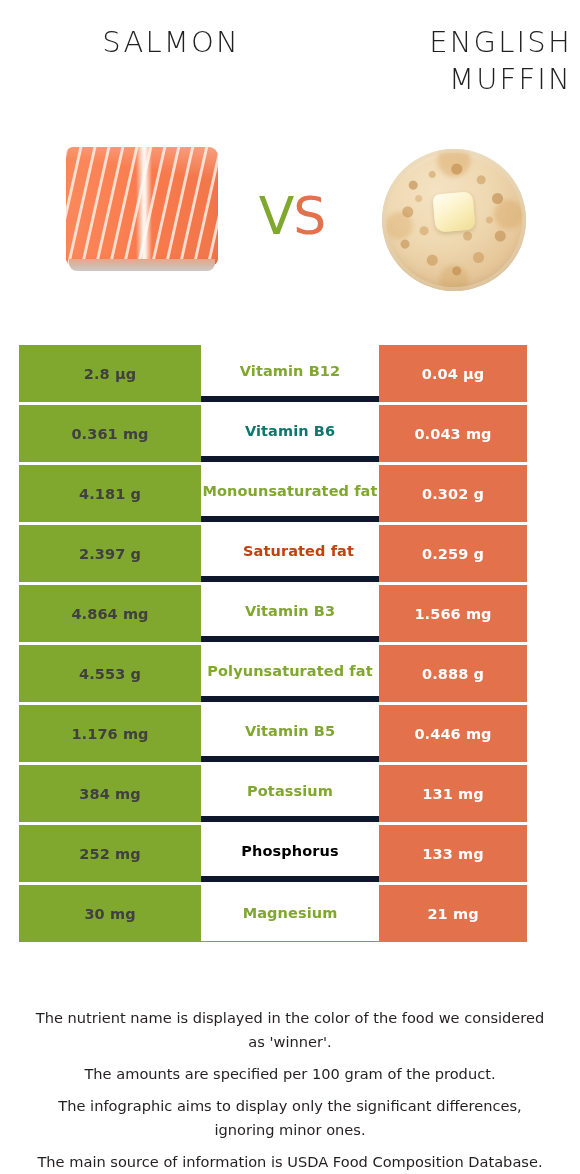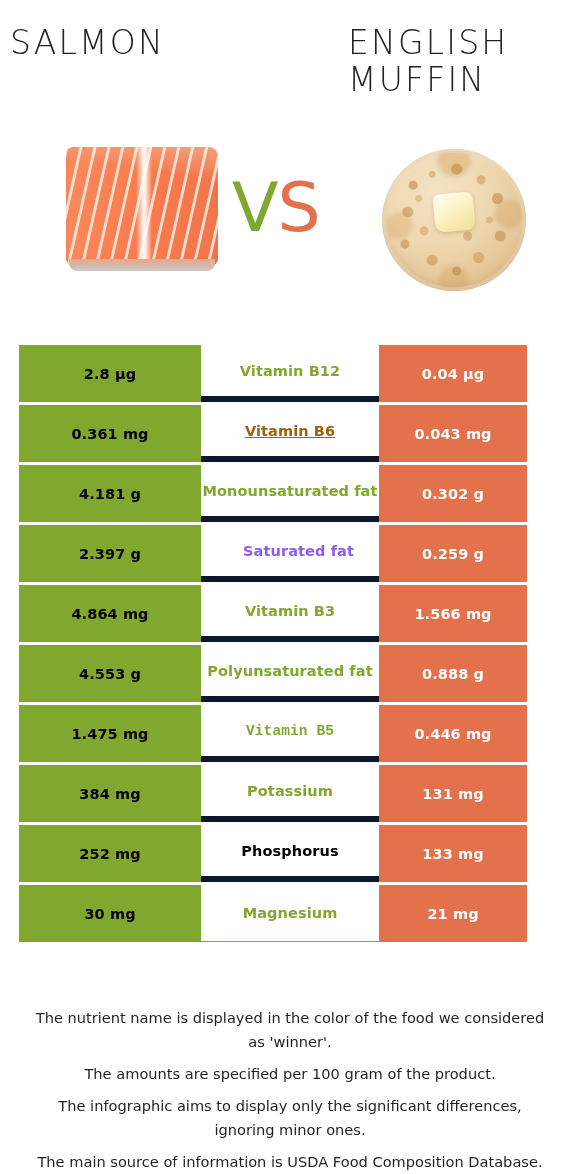--- a/index.html
+++ b/index.html
@@ -23,25 +23,25 @@
   
   .titles {
     position: absolute;
     top: 0; left: 0;
     width: 580px;
     height: 125px;
   }
   .food-title {
     position: absolute;
     top: 24px;
-    font-size: 33px;
+    font-size: 29px;
     font-weight: 300;
     letter-spacing: 2.2px;
     color: #221f1f;
-    text-align: left;
+    text-align: right;
     line-height: 37px;
     text-transform: uppercase;
     font-family: "DejaVu Sans", sans-serif;
     -webkit-font-smoothing: antialiased;
   }
   .food-title.left  { left: 10px;  width: 230px; }
   .food-title.right { left: 348px; width: 224px; }
 
   
   .images {
@@ -99,26 +99,27 @@
     left: 3px; top: 112px;
     width: 146px; height: 12px;
     border-radius: 0 0 8px 8px;
     background: linear-gradient(180deg, #e9a58a 0%, #d4b9ab 55%, #cfcac6 100%);
     filter: blur(.4px);
   }
 
   
   .vs {
     position: absolute;
-    left: 232px; top: 48px;
+    left: 232px; top: 56px;
     width: 120px;
-    font-size: 68px;
+    font-size: 52px;
     font-weight: 400;
     letter-spacing: -1px;
     line-height: 70px;
+    text-align: center;
     font-family: "DejaVu Sans", sans-serif;
   }
   .vs .v { color: #80a72e; }
   .vs .s { color: #e2714c; }
 
   
   .muffin-wrap {
     position: absolute;
     left: 378px; top: 10px;
     width: 152px; height: 160px;
@@ -210,21 +211,21 @@
     font-size: 14.5px;
     font-weight: 600;
     letter-spacing: .1px;
     font-family: "DejaVu Sans", sans-serif;
     -webkit-font-smoothing: antialiased;
     box-sizing: border-box;
   }
   .cell.left {
     width: 182px;
     background: #80a72e;
-    color: #000000;
+    color: #404040;
   }
   .cell.mid {
     width: 178px;
     background: #ffffff;
     border-bottom: 6px solid #0f172a;
     font-weight: 700;
     font-size: 14.5px;
   }
   .row:last-child .cell.mid { border-bottom: 1px solid #80a72e; }
   .cell.right {
@@ -275,46 +276,46 @@
   </div>
 
   <div class="table">
       <div class="row">
         <div class="cell left">2.8 µg</div>
         <div class="cell mid" style="color: rgb(128, 167, 46);">Vitamin B12</div>
         <div class="cell right">0.04 µg</div>
       </div>
       <div class="row">
         <div class="cell left">0.361 mg</div>
-        <div class="cell mid" style="color: #a16207; text-decoration: underline;">Vitamin B6</div>
+        <div class="cell mid" style="color: #0f766e;">Vitamin B6</div>
         <div class="cell right">0.043 mg</div>
       </div>
       <div class="row">
         <div class="cell left">4.181 g</div>
         <div class="cell mid" style="color: rgb(128, 167, 46);">Monounsaturated fat</div>
         <div class="cell right">0.302 g</div>
       </div>
       <div class="row">
         <div class="cell left">2.397 g</div>
-        <div class="cell mid" style="color: #8b5cf6; padding-left: 17px;">Saturated fat</div>
+        <div class="cell mid" style="color: #c2410c; padding-left: 17px;">Saturated fat</div>
         <div class="cell right">0.259 g</div>
       </div>
       <div class="row">
         <div class="cell left">4.864 mg</div>
         <div class="cell mid" style="color: rgb(128, 167, 46);">Vitamin B3</div>
         <div class="cell right">1.566 mg</div>
       </div>
       <div class="row">
         <div class="cell left">4.553 g</div>
         <div class="cell mid" style="color: rgb(128, 167, 46);">Polyunsaturated fat</div>
         <div class="cell right">0.888 g</div>
       </div>
       <div class="row">
-        <div class="cell left">1.475 mg</div>
-        <div class="cell mid" style="color: rgb(128, 167, 46); font-family: Liberation Mono, monospace;">Vitamin B5</div>
+        <div class="cell left">1.176 mg</div>
+        <div class="cell mid" style="color: rgb(128, 167, 46);">Vitamin B5</div>
         <div class="cell right">0.446 mg</div>
       </div>
       <div class="row">
         <div class="cell left">384 mg</div>
         <div class="cell mid" style="color: rgb(128, 167, 46);">Potassium</div>
         <div class="cell right">131 mg</div>
       </div>
       <div class="row">
         <div class="cell left">252 mg</div>
         <div class="cell mid" style="color: #000000;">Phosphorus</div>

